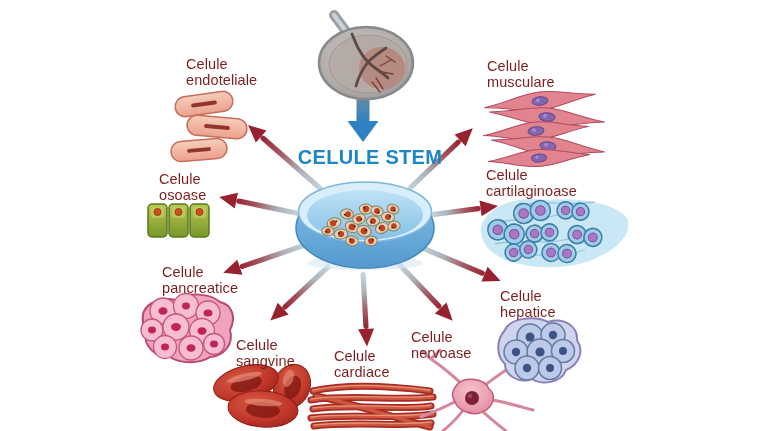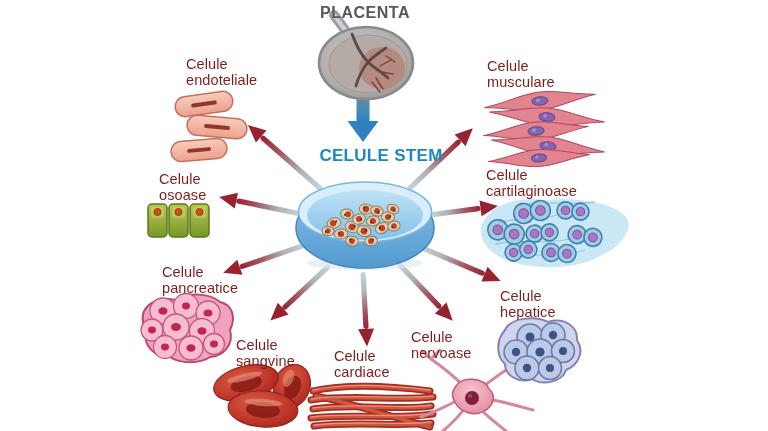--- a/index.html
+++ b/index.html
@@ -10,22 +10,22 @@
   .cell-label{
     position:absolute;white-space:pre-line;
     color:#7f1d1d;font-size:14.5px;line-height:16px;font-weight:500;
     letter-spacing:.1px;
   }
   .title-label{
     position:absolute;left:265px;top:4px;width:200px;text-align:center;
     color:#55585c;font-size:16px;font-weight:bold;letter-spacing:.5px;
   }
   .stem-label{
-    position:absolute;left:281px;top:146px;width:200px;text-align:center;
-    color:#1b87c6;font-size:17px;font-weight:bold;letter-spacing:.3px;
+    position:absolute;left:270px;top:146px;width:200px;text-align:center;
+    color:#1b87c6;font-size:20px;font-weight:bold;letter-spacing:.3px;
   }
   svg{position:absolute;left:0;top:0;}
 </style>
 </head>
 <body>
 
 <div class="stage">
 
   <svg width="768" height="431" viewBox="0 0 768 431">
     <defs>
@@ -423,21 +423,20 @@
           <circle cx="553" cy="335" r="4.2"></circle>
         <circle cx="516" cy="352" r="4.2"></circle>
           <circle cx="540" cy="352" r="4.6"></circle>
           <circle cx="563" cy="351" r="4"></circle>
         <circle cx="527" cy="368" r="4.2"></circle>
           <circle cx="550" cy="368" r="4"></circle>
       </g>
     </g>
   </svg>
 
-  <div class="title-label">PLACENTA</div>
   <div class="stem-label">CELULE STEM</div>
 
   <div class="cell-label" style="left:186px;top:56px;">Celule
 endoteliale</div>
   <div class="cell-label" style="left:487px;top:58px;">Celule
 musculare</div>
   <div class="cell-label" style="left:159px;top:171px;">Celule
 osoase</div>
   <div class="cell-label" style="left:486px;top:167px;">Celule
 cartilaginoase</div>

